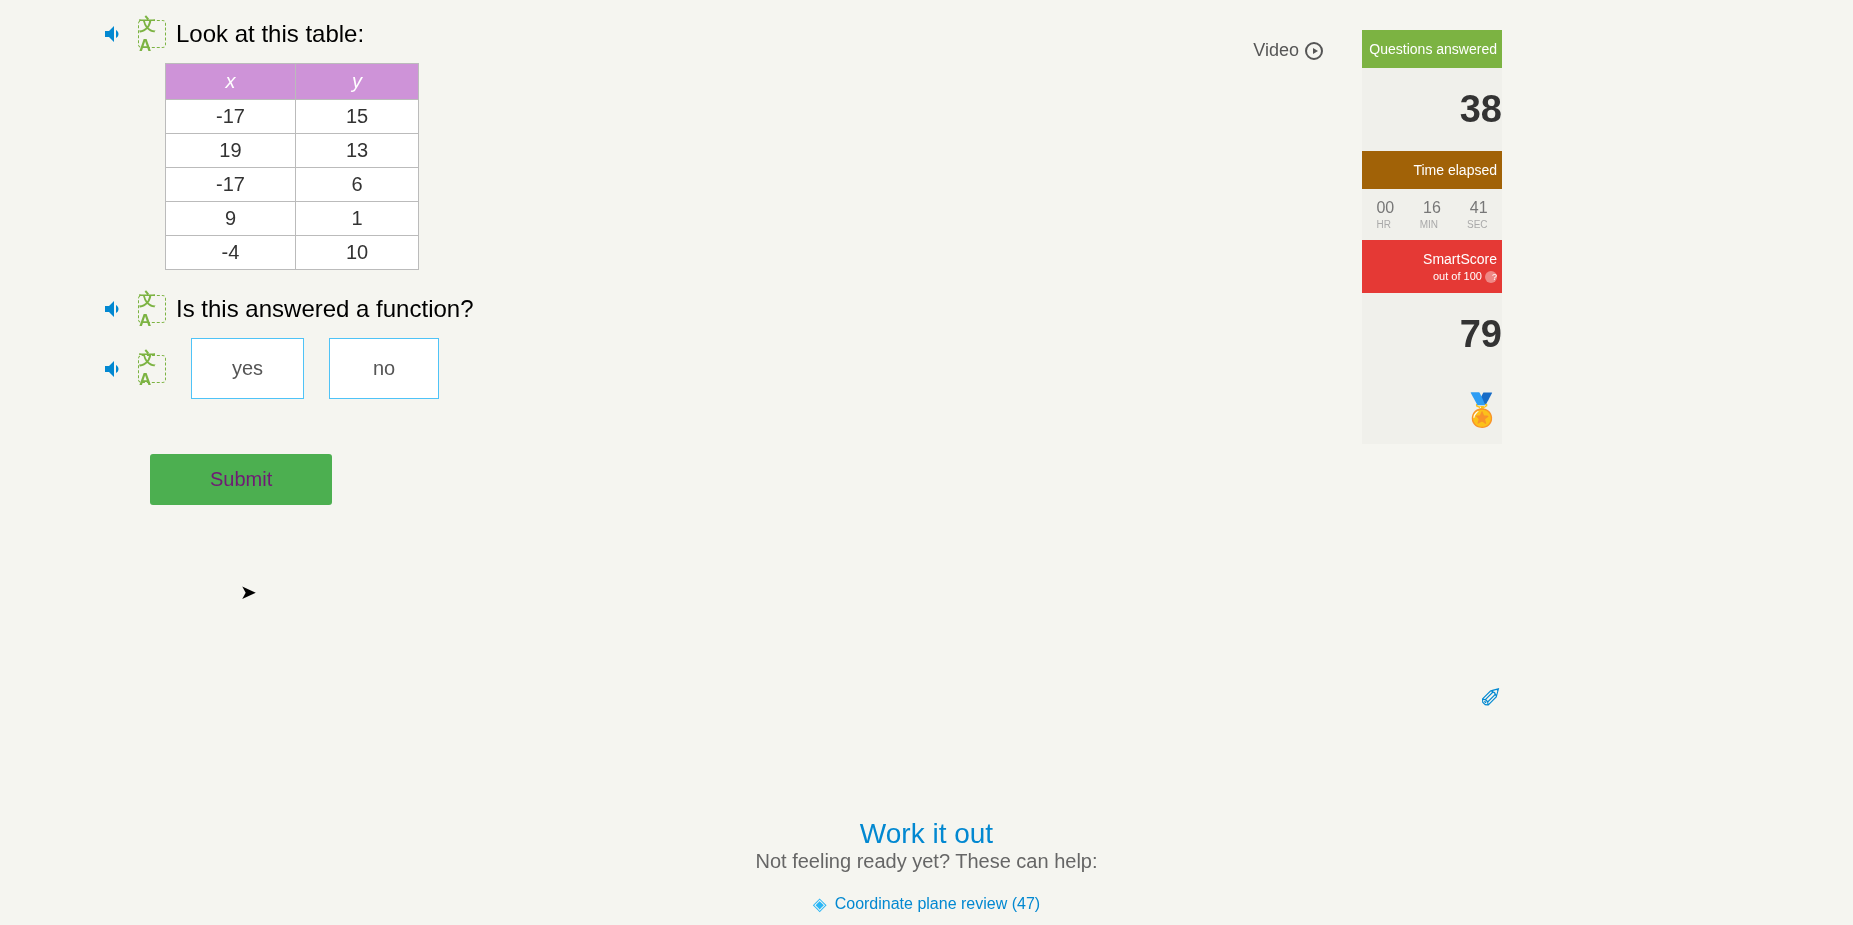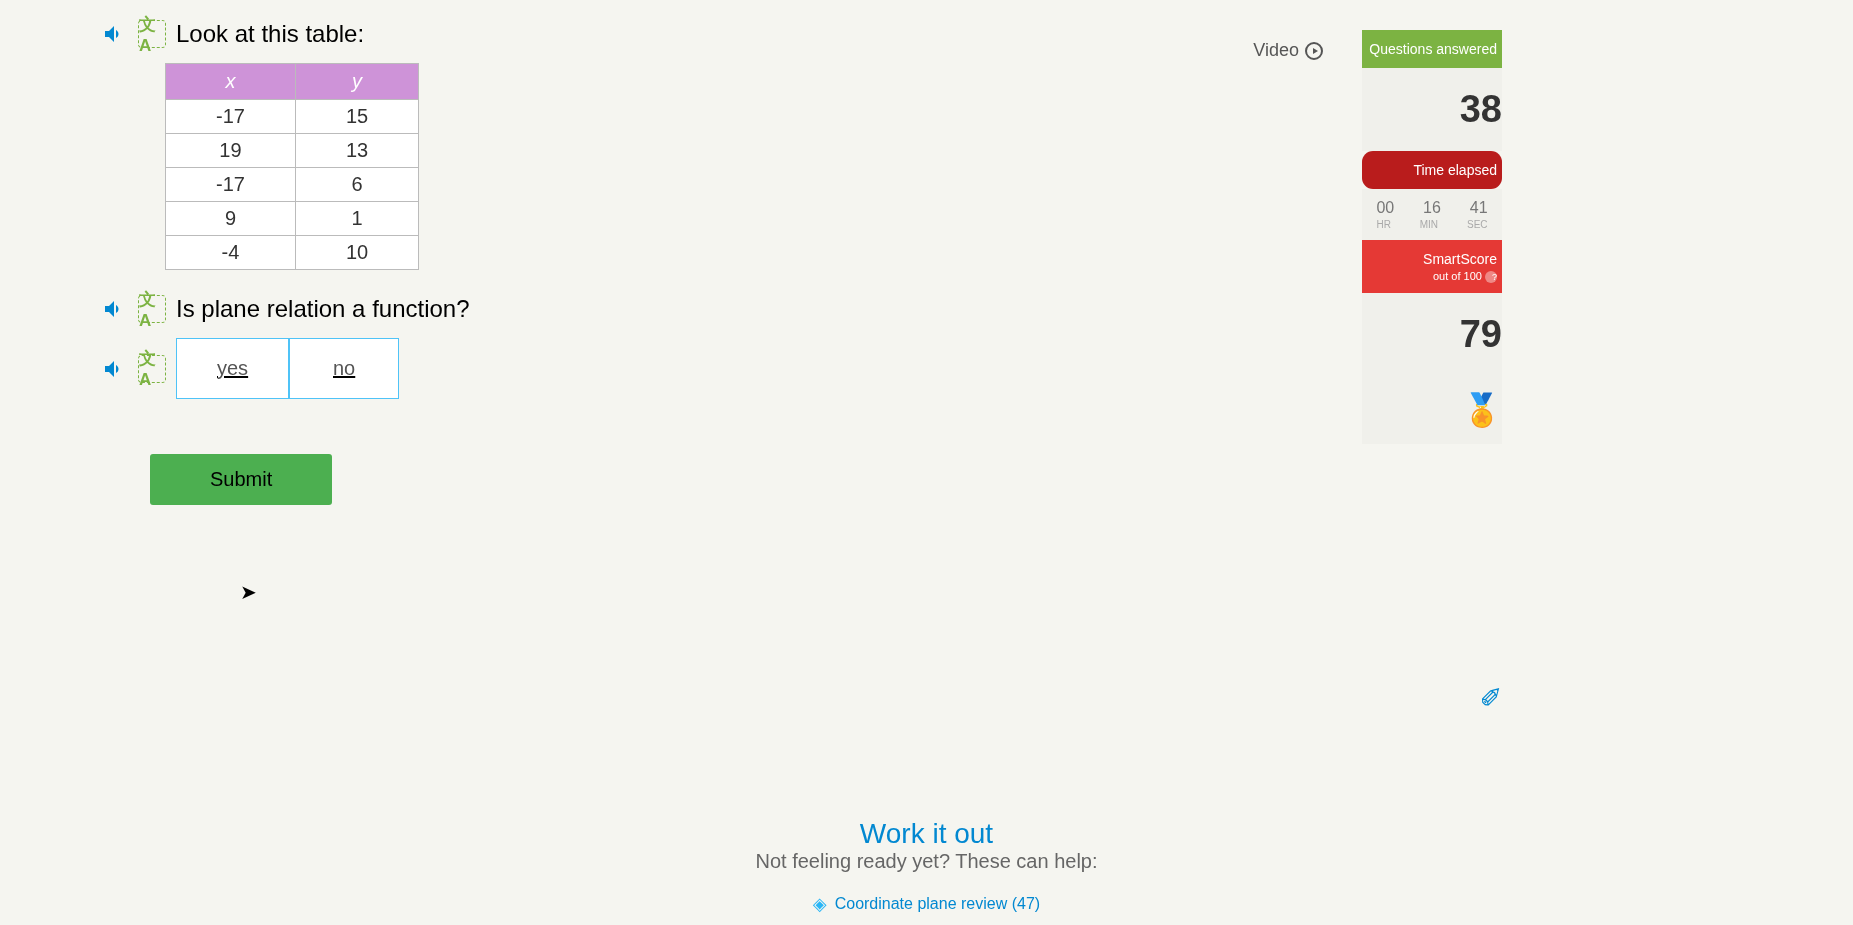--- a/index.html
+++ b/index.html
@@ -73,37 +73,38 @@
       color: #333;
     }
     .answer-row {
       display: flex;
       align-items: center;
       gap: 10px;
       margin-top: 15px;
     }
     .answer-buttons {
       display: flex;
-      text-decoration: underline;
+      gap: 25px;
+      margin-left: 15px;
     }
     .answer-btn {
       padding: 18px 40px;
       background: #fff;
       border: 1px solid #4fc3f7;
       color: #555;
       font-size: 20px;
       cursor: pointer;
       min-width: 110px;
     }
     .submit-btn {
       margin-top: 55px;
       margin-left: 50px;
       padding: 14px 60px;
       background: #4caf50;
-      color: #000000;
+      color: #701a75;
       border: none;
       font-size: 20px;
       cursor: pointer;
       border-radius: 3px;
     }
 
     .video-link {
       position: absolute;
       right: 530px;
       top: 40px;
@@ -131,21 +132,21 @@
       width: 140px;
       text-align: right;
     }
     .stat-header {
       padding: 10px 5px;
       font-size: 14px;
       color: #fff;
       line-height: 1.3;
     }
     .stat-header.green { background: #7cb342; }
-    .stat-header.blue { background: #b91c1c; border-radius: 11px; }
+    .stat-header.blue { background: #a16207; }
     .stat-header.red { background: #e53935; }
     .stat-value-big {
       font-size: 38px;
       font-weight: bold;
       color: #333;
       padding: 20px 0;
       background: #f0f0eb;
     }
     .time-display {
       padding: 10px 0 2px 0;
@@ -263,21 +264,21 @@
     </tbody>
   </table>
 
   <div class="prompt-row">
     <span class="speaker-icon">
       <svg viewBox="0 0 24 24" fill="currentColor">
           <path d="M3 9v6h4l5 5V4L7 9H3zm13.5 3c0-1.77-1.02-3.29-2.5-4.03v8.05c1.48-.73 2.5-2.25 2.5-4.02z"></path>
         </svg>
     </span>
     <span class="translate-icon">文A</span>
-    <span class="prompt-text">Is plane relation a function?</span>
+    <span class="prompt-text">Is this answered a function?</span>
   </div>
 
   <div class="answer-row">
     <span class="speaker-icon">
       <svg viewBox="0 0 24 24" fill="currentColor">
           <path d="M3 9v6h4l5 5V4L7 9H3zm13.5 3c0-1.77-1.02-3.29-2.5-4.03v8.05c1.48-.73 2.5-2.25 2.5-4.02z"></path>
         </svg>
     </span>
     <span class="translate-icon">文A</span>
     <div class="answer-buttons">

